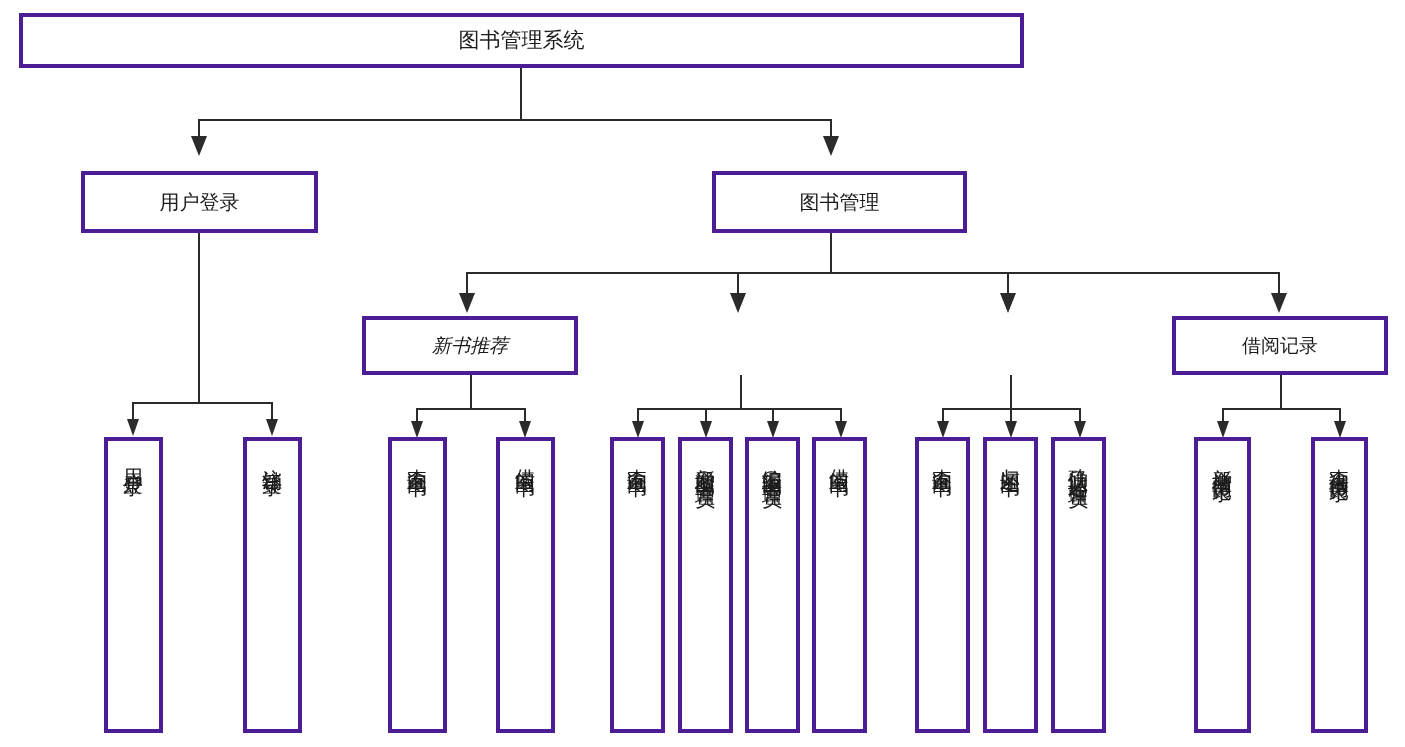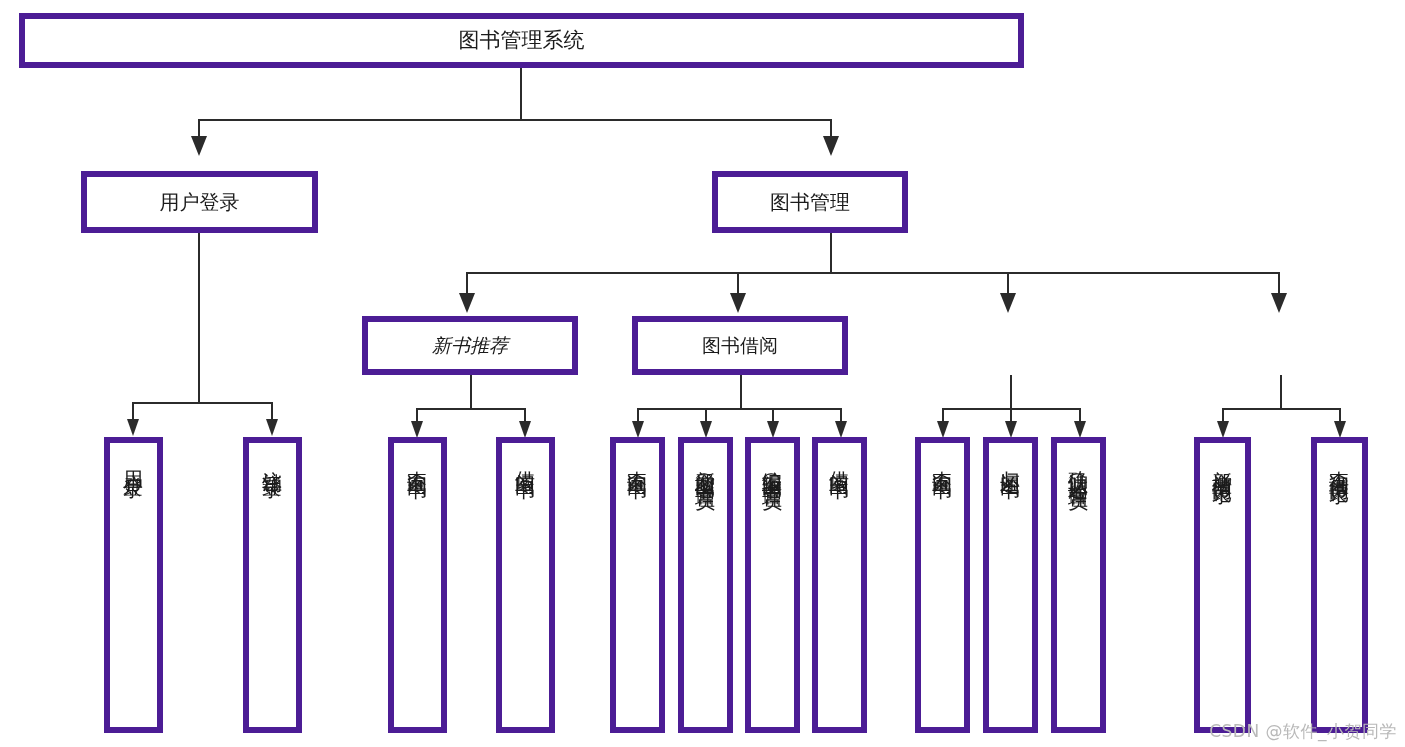--- a/index.html
+++ b/index.html
@@ -13,21 +13,21 @@
     width:1405px;
     height:747px;
     background:#ffffff;
     overflow:hidden;
   }
   
   .node{
     position:absolute;
     box-sizing:border-box;
     background:#ffffff;
-    border:6px solid #4c1d95;
+    border:4px solid #4c1d95;
     display:flex;
     align-items:center;
     justify-content:center;
     color:#1b1b1b;
     text-align:center;
     line-height:1.22;
   }
   .node.root{
     font-size:21px;
   }
@@ -99,21 +99,21 @@
 
   <div class="ln v" style="left:198px; top:119px; height:19px;"></div>
   <div class="ln v" style="left:830px; top:119px; height:19px;"></div>
   <div class="arrow" style="left:191px; top:136px;"></div>
   <div class="arrow" style="left:823px; top:136px;"></div>
 
   <div class="node lvl2" style="left:81px; top:171px; width:237px; height:62px;">
     <span>用户登录</span>
   </div>
 
-  <div class="node lvl2" style="left:712px; top:171px; width:196px; height:62px;">
+  <div class="node lvl2" style="left:712px; top:171px; width:255px; height:62px;">
     <span>图书管理</span>
   </div>
 
   <div class="ln v" style="left:198px; top:233px; height:169px;"></div>
   <div class="ln h" style="left:132px; top:402px; width:139px;"></div>
   <div class="ln v" style="left:132px; top:402px; height:18px;"></div>
   <div class="ln v" style="left:271px; top:402px; height:18px;"></div>
   <div class="arrow slim" style="left:127px; top:419px;"></div>
   <div class="arrow slim" style="left:266px; top:419px;"></div>
 
@@ -124,22 +124,22 @@
   <div class="ln v" style="left:1007px; top:272px; height:22px;"></div>
   <div class="ln v" style="left:1278px; top:272px; height:22px;"></div>
   <div class="arrow" style="left:459px; top:293px;"></div>
   <div class="arrow" style="left:730px; top:293px;"></div>
   <div class="arrow" style="left:1000px; top:293px;"></div>
   <div class="arrow" style="left:1271px; top:293px;"></div>
 
   <div class="node lvl3" style="left:362px; top:316px; width:216px; height:59px;font-style:italic;">
     <span>新书推荐</span>
   </div>
-  <div class="node lvl3" style="left:632px; top:316px; width:216px; height:59px;">
-    <span>图书借阅</span>
+  <div class="node lvl3" style="left:1172px; top:316px; width:216px; height:59px;">
+    <span>借阅记录</span>
   </div>
 
   <div class="ln v" style="left:470px; top:375px; height:33px;"></div>
   <div class="ln h" style="left:416px; top:408px; width:108px;"></div>
   <div class="ln v" style="left:416px; top:408px; height:14px;"></div>
   <div class="ln v" style="left:524px; top:408px; height:14px;"></div>
   <div class="arrow slim" style="left:411px; top:421px;"></div>
   <div class="arrow slim" style="left:519px; top:421px;"></div>
 
   <div class="ln v" style="left:740px; top:375px; height:33px;"></div>
@@ -206,15 +206,14 @@
     <span class="vtext">确认归还（管理员）</span>
   </div>
 
   <div class="node leaf" style="left:1194px; top:437px; width:57px; height:296px;">
     <span class="vtext">新增借阅记录</span>
   </div>
   <div class="node leaf" style="left:1311px; top:437px; width:57px; height:296px;">
     <span class="vtext">查询借阅记录</span>
   </div>
 
-  <div id="watermark">CSDN @软件_小贺同学</div>
 
 </div>
 
 </body></html>

